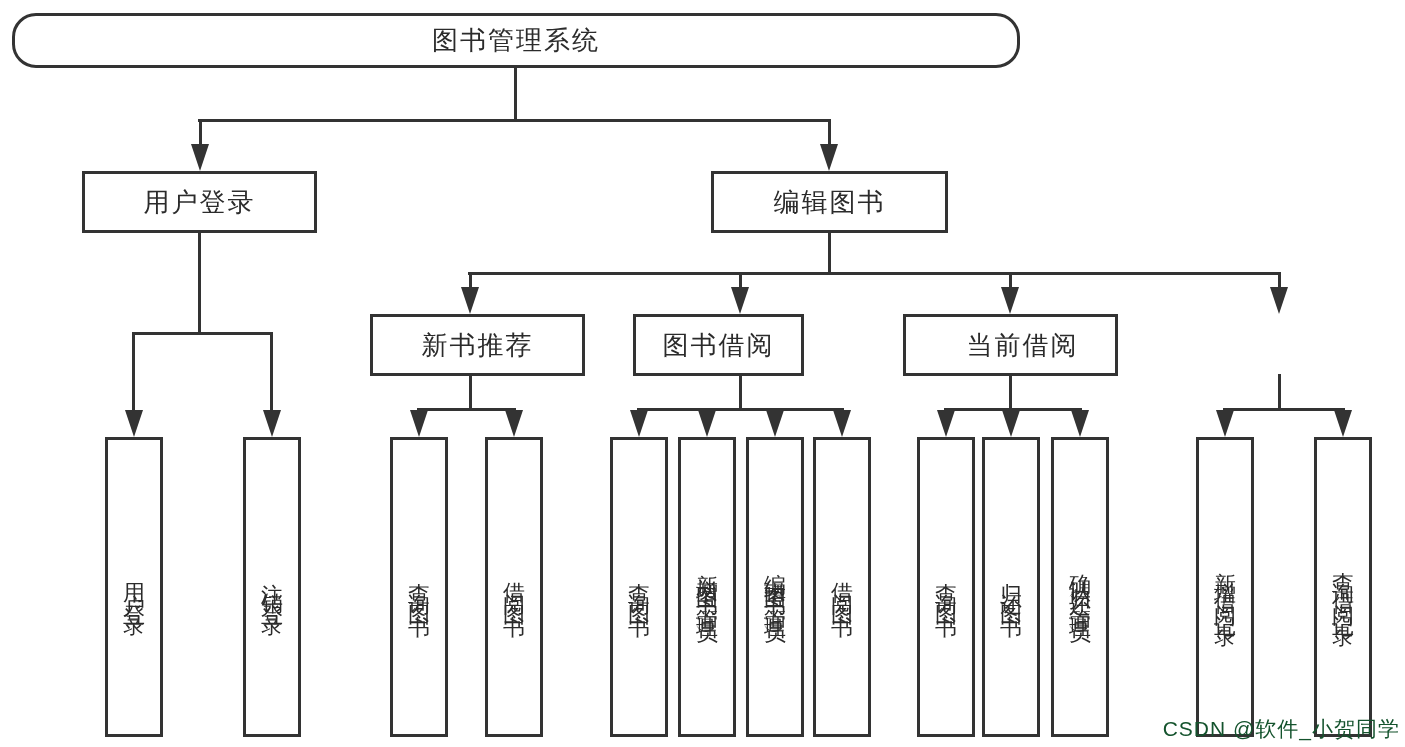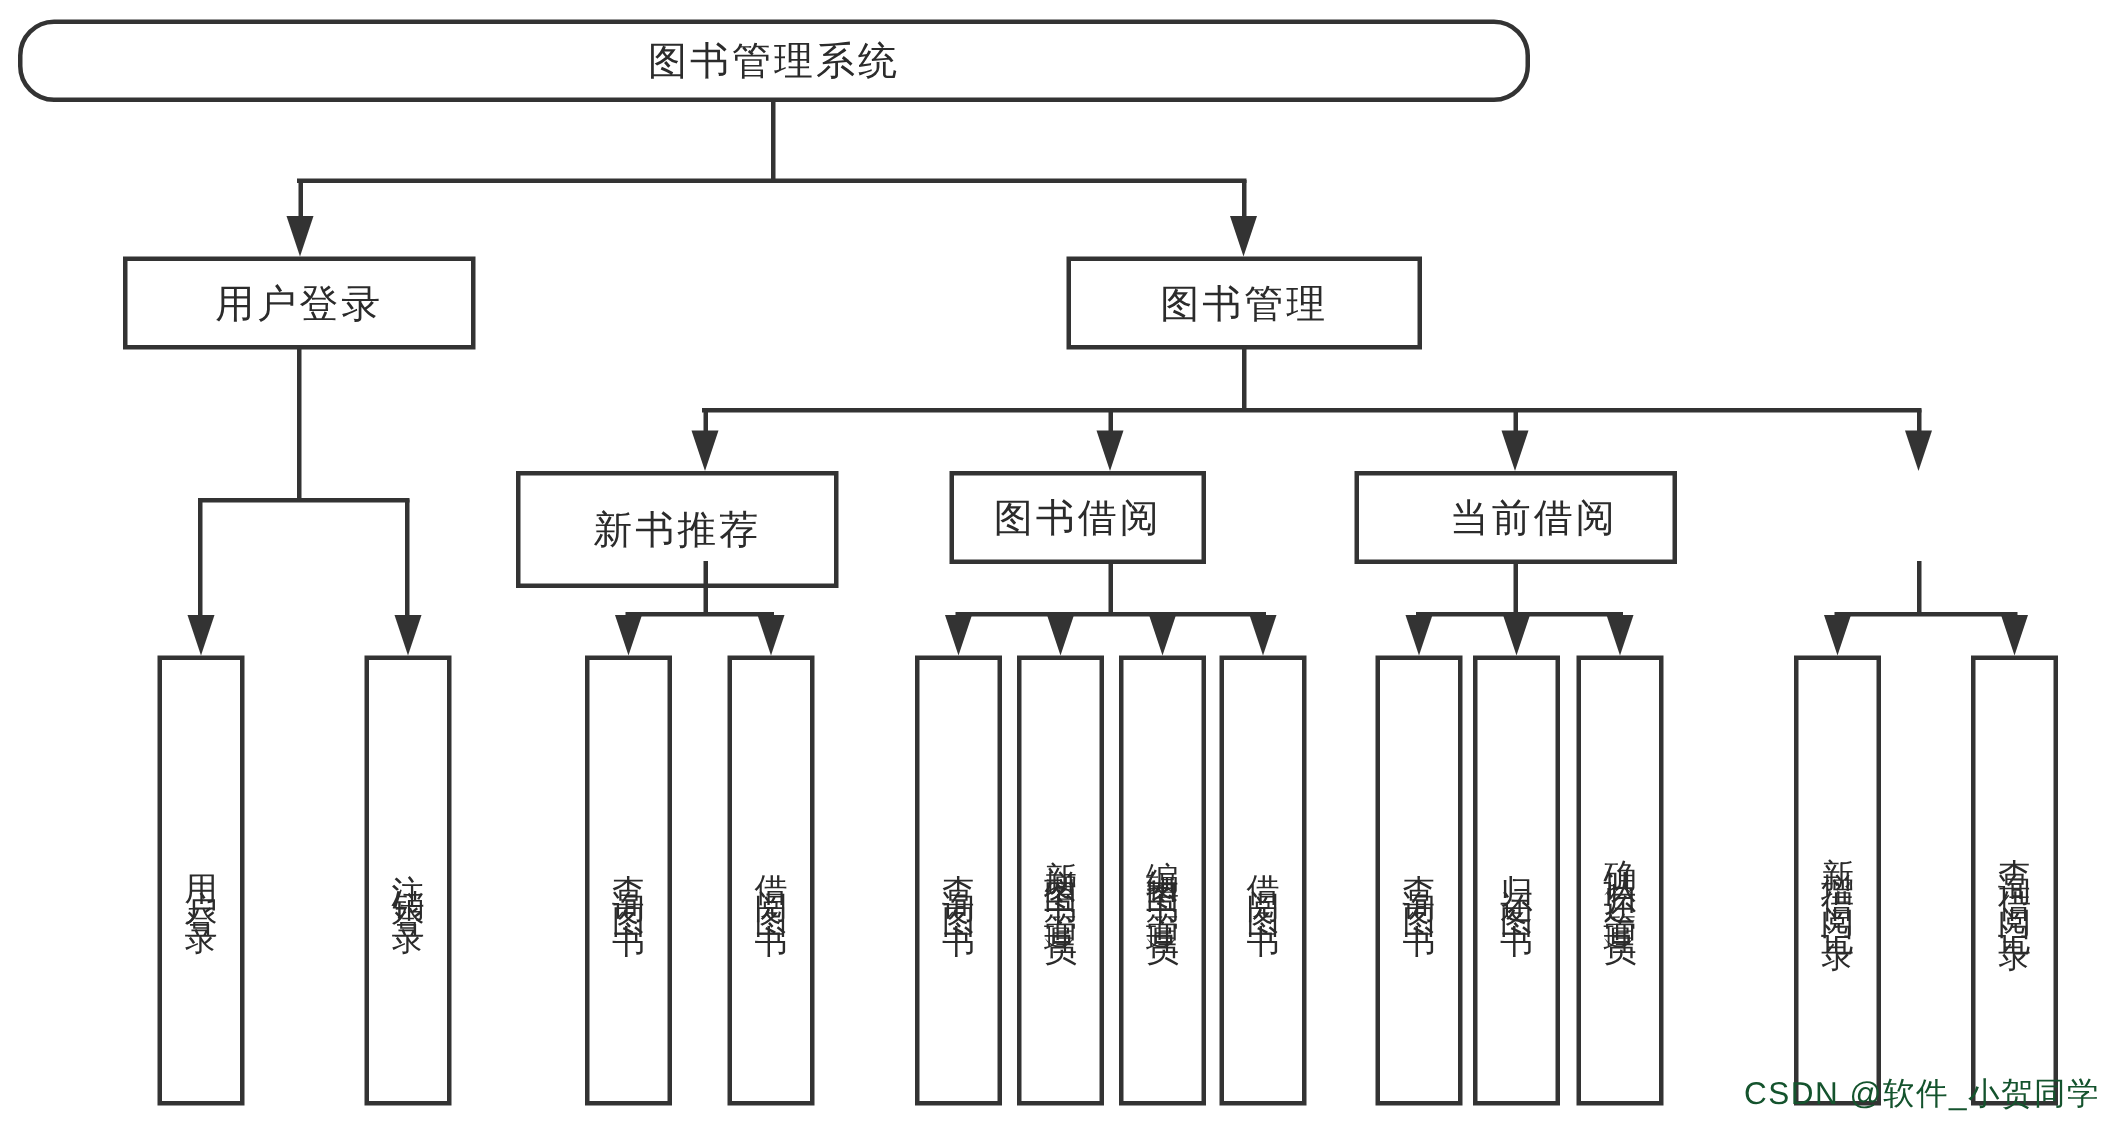--- a/index.html
+++ b/index.html
@@ -33,23 +33,23 @@
 </style>
 </head>
 <body>
 
 <div id="canvas">
 
   <div class="node" style="left:12px;top:13px;width:1008px;height:55px;border-radius:24px;">图书管理系统</div>
 
   <div class="node" style="left:82px;top:171px;width:235px;height:62px;">用户登录</div>
 
-  <div class="node" style="left:711px;top:171px;width:237px;height:62px;">图书管理</div>
+  <div class="node" style="left:711px;top:171px;width:237px;height:62px;">编辑图书</div>
 
-  <div class="node" style="left:344px;top:314px;width:215px;height:78px;">新书推荐</div>
+  <div class="node" style="left:370px;top:314px;width:215px;height:62px;">新书推荐</div>
 
   <div class="node" style="left:633px;top:314px;width:171px;height:62px;">图书借阅</div>
 
   <div class="node" style="left:903px;top:314px;width:215px;height:62px;padding-left:24px;">当前借阅</div>
 
 
   <div class="node leaf" style="left:105px;top:437px;width:58px;height:300px;">
     <span class="vtext">用户登录</span>
   </div>
   <div class="node leaf" style="left:243px;top:437px;width:58px;height:300px;">

